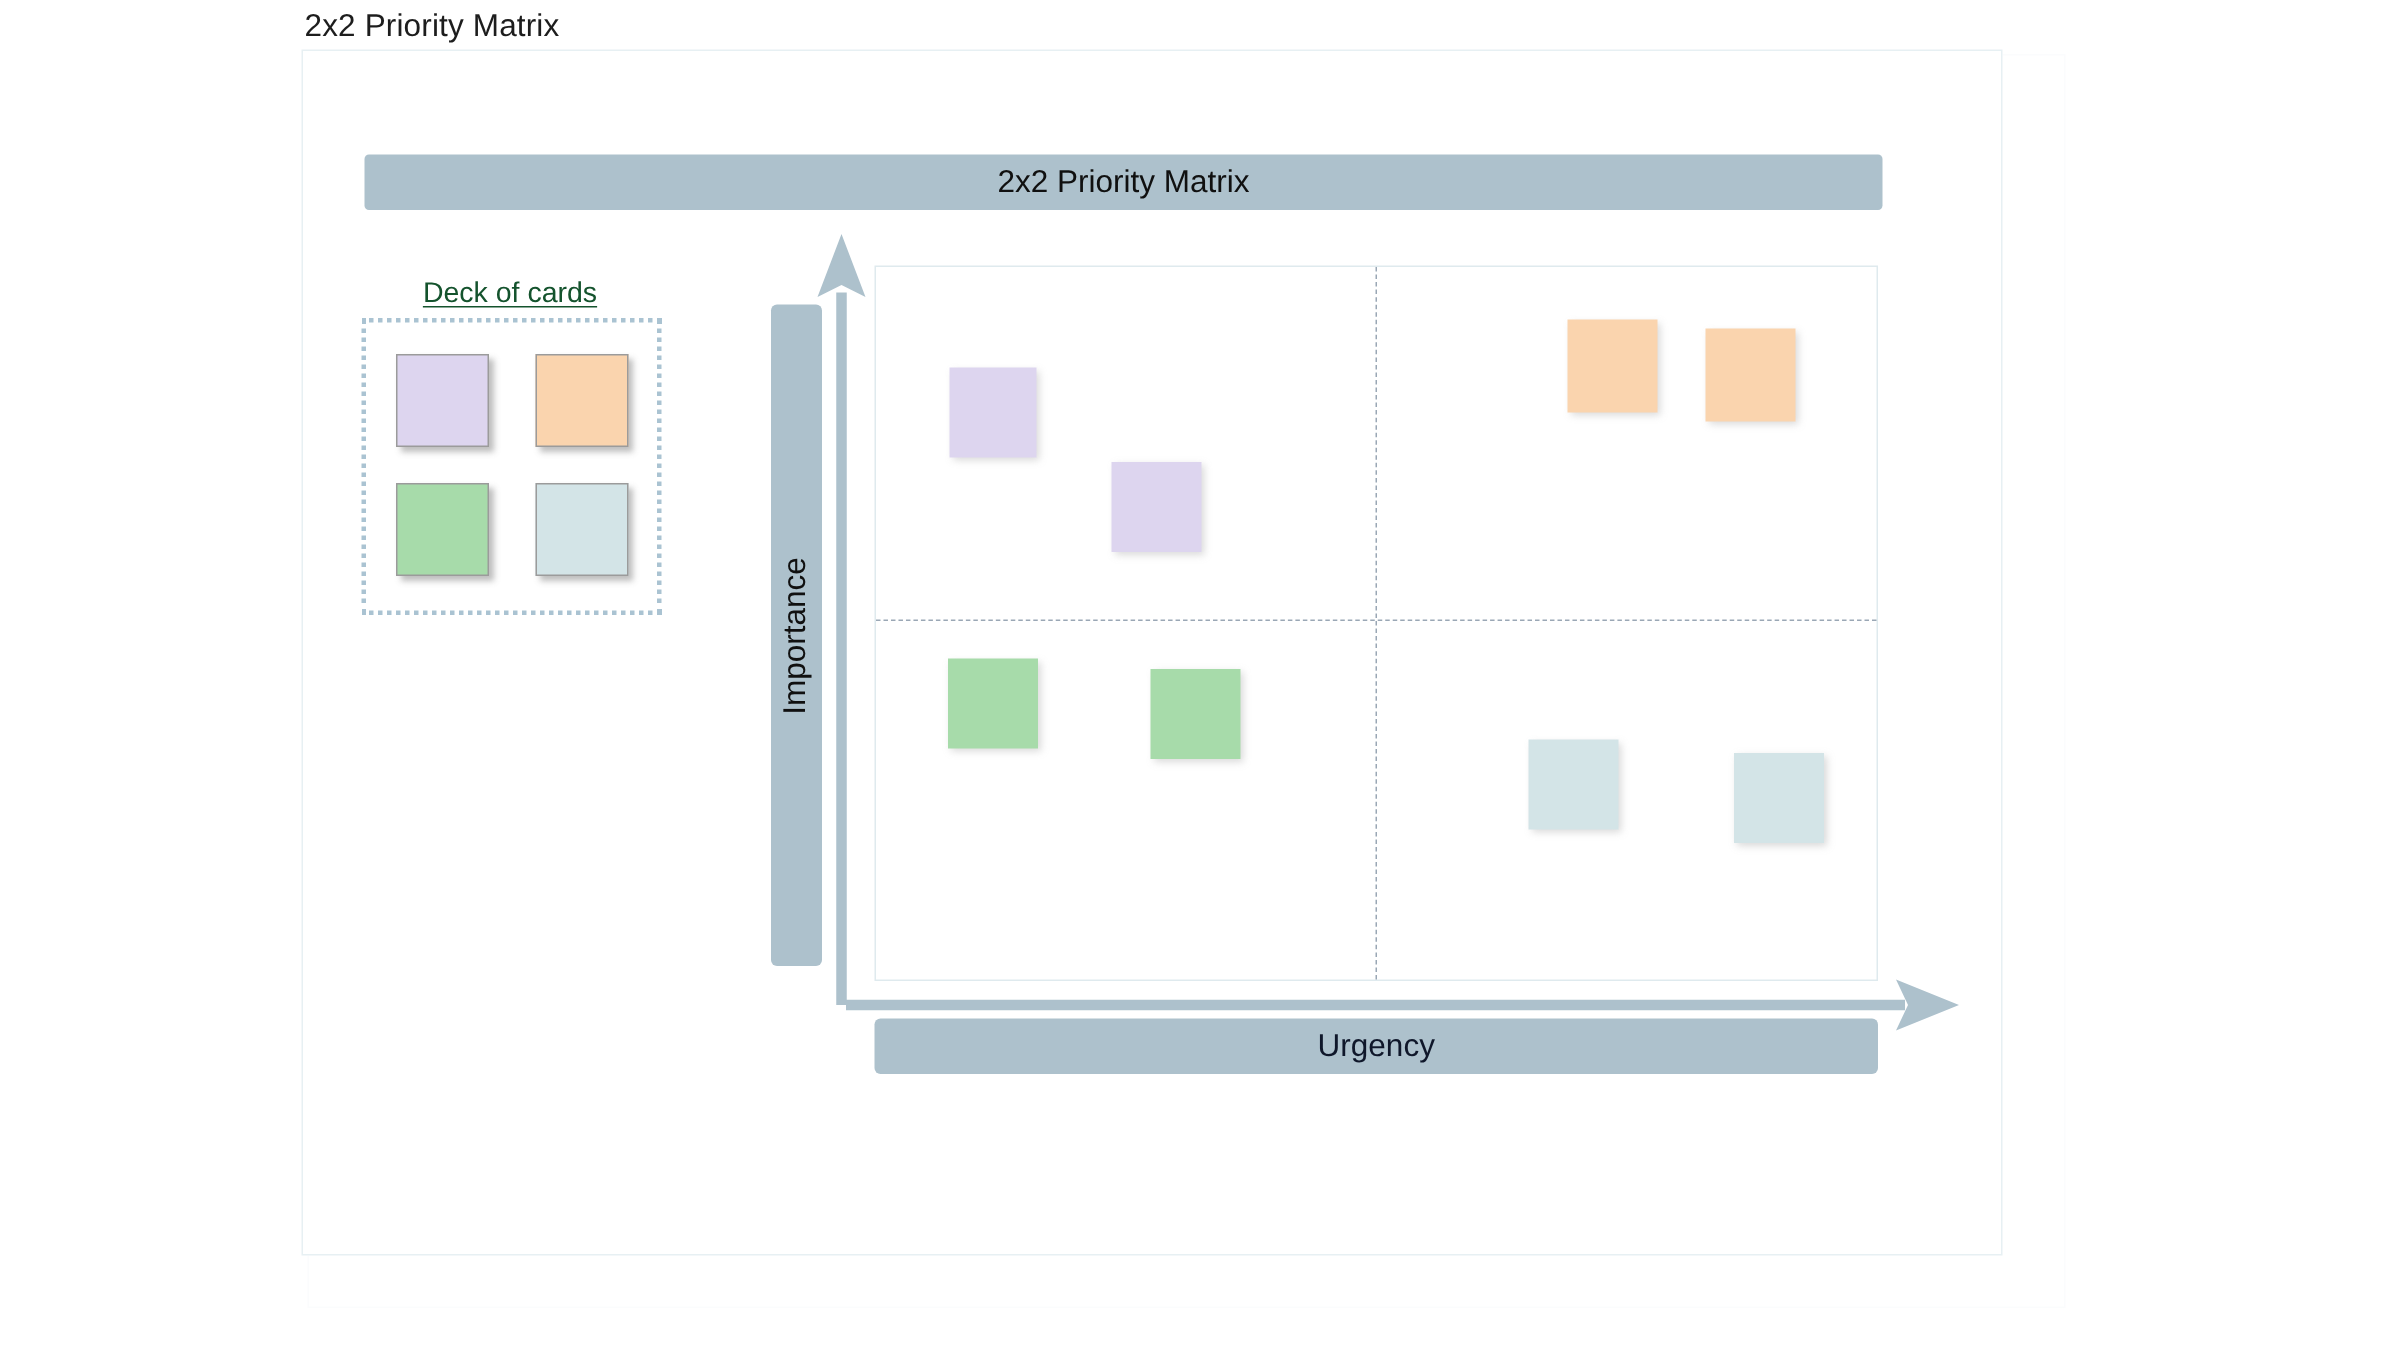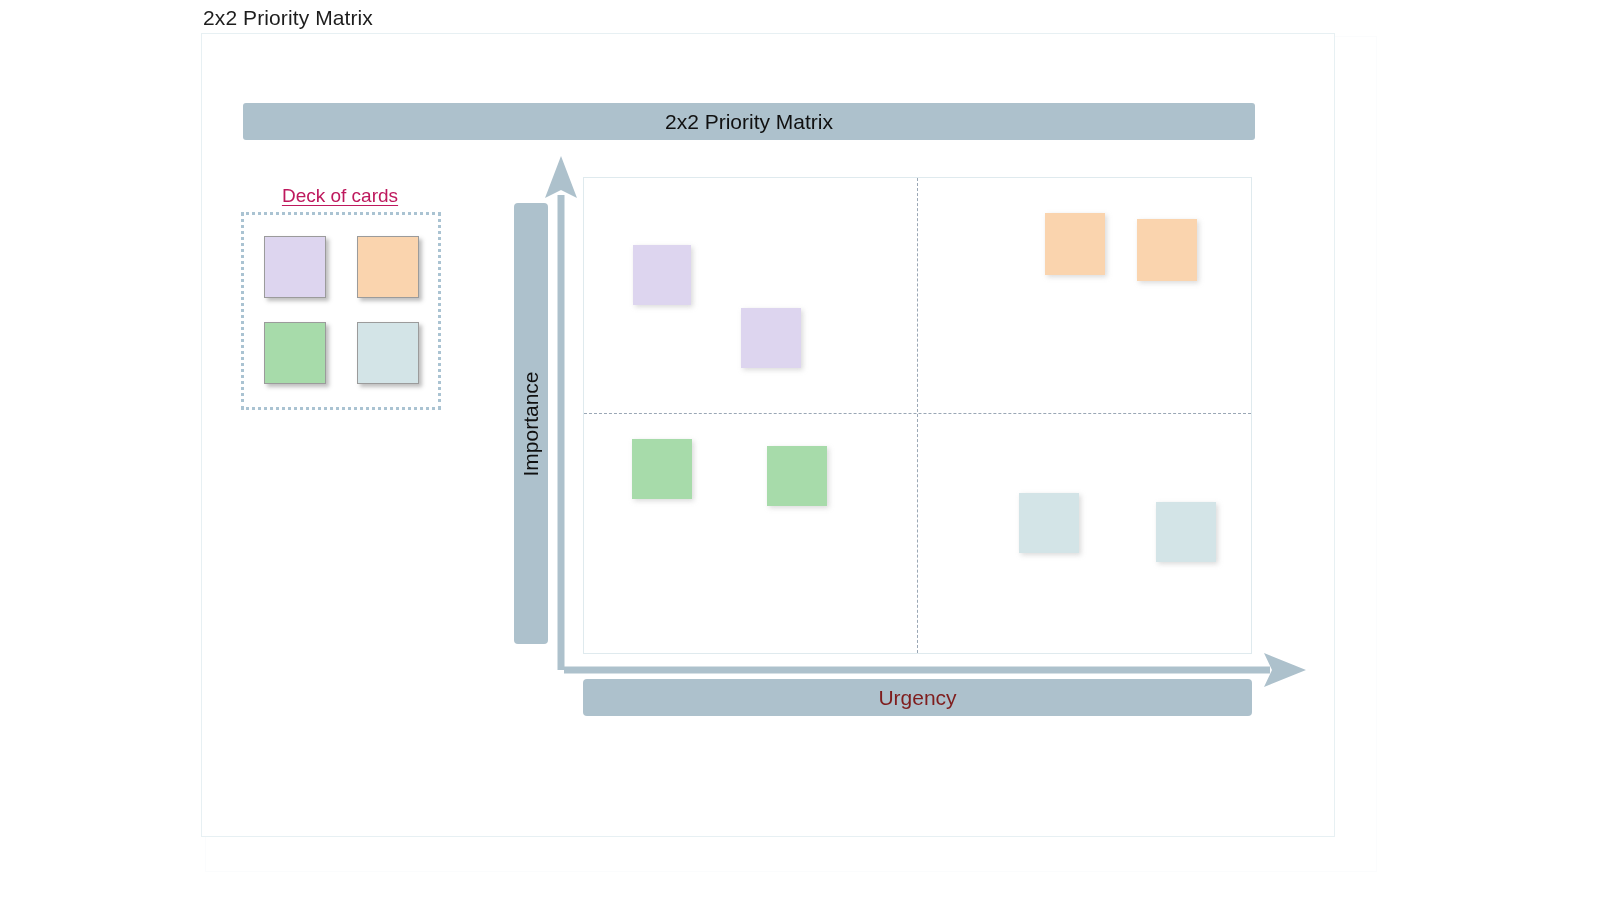--- a/index.html
+++ b/index.html
@@ -69,21 +69,21 @@
   }
 
   
   #deck-heading {
     position: absolute;
     left: 274px;
     top: 185px;
     width: 132px;
     text-align: center;
     font-size: 19px;
-    color: #be185d;
+    color: #14532d;
     text-decoration: underline;
     text-underline-offset: 3px;
     white-space: nowrap;
   }
   #deck-zone {
     position: absolute;
     left: 241px;
     top: 212px;
     width: 200px;
     height: 198px;
@@ -140,21 +140,21 @@
     width: 669px;
     height: 37px;
     background: #adc1cc;
     border-radius: 4px;
     display: flex;
     align-items: center;
     justify-content: center;
   }
   #x-axis-label .lbl {
     font-size: 21px;
-    color: #7f1d1d;
+    color: #0f172a;
     white-space: nowrap;
   }
 
   
   #matrix {
     position: absolute;
     left: 583px;
     top: 177px;
     width: 669px;
     height: 477px;

